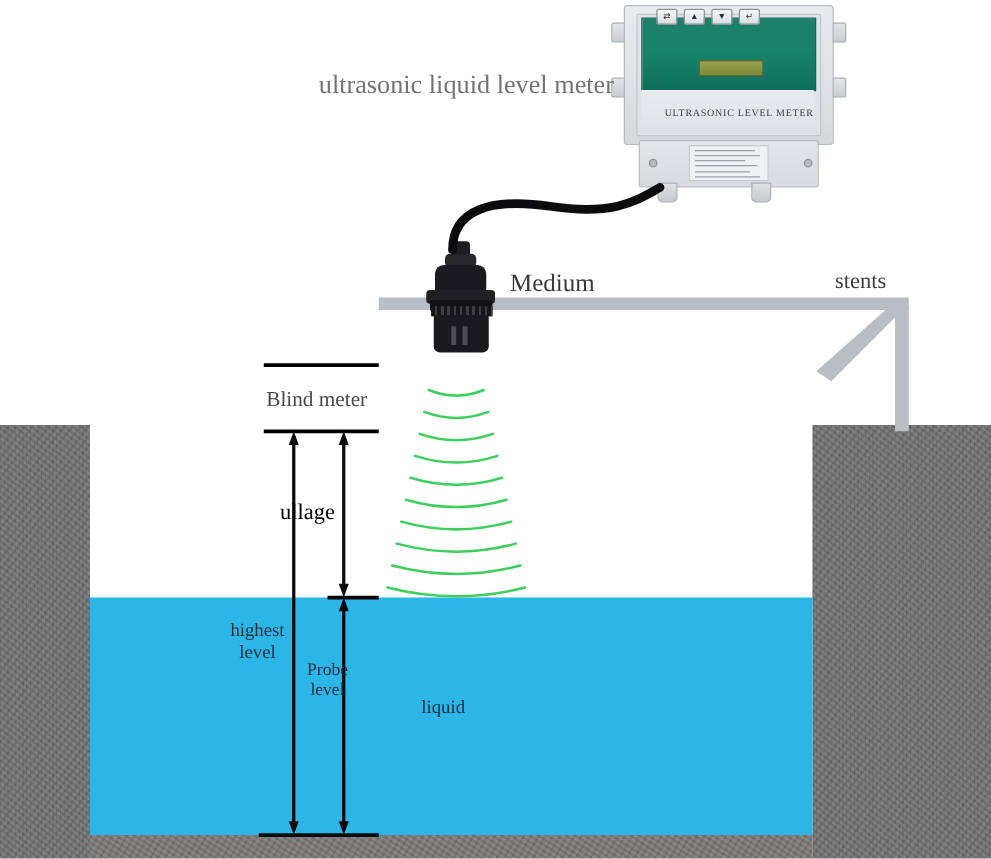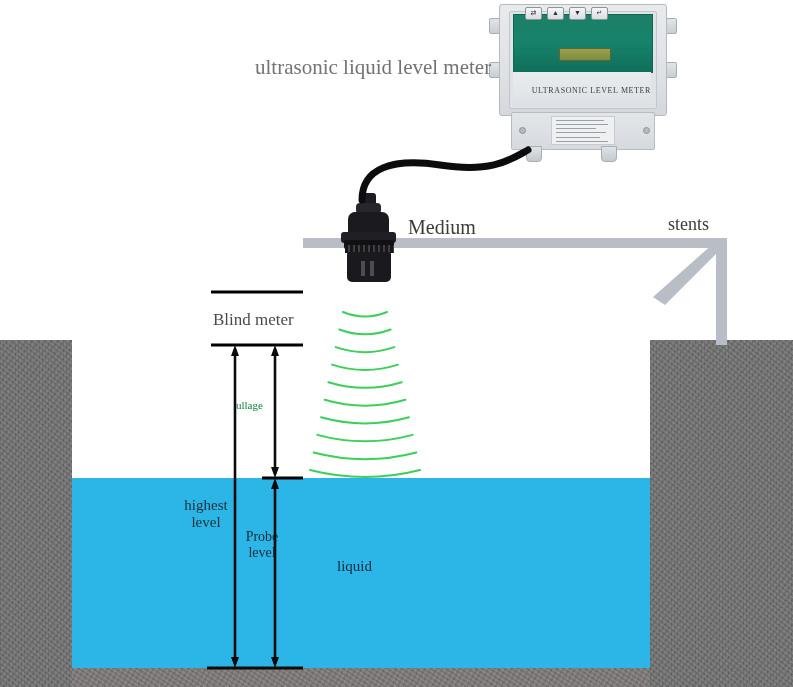--- a/index.html
+++ b/index.html
@@ -44,24 +44,24 @@
     font-size: 18px;
     color: #3d3d3d;
   }
   #label-blind-area {
     left: 213px;
     top: 310px;
     font-size: 17px;
     color: #4a4a4a;
   }
   #label-ullage {
-    left: 236px;
+    left: 224px;
     top: 399px;
-    font-size: 11px;
-    color: #15803d;
+    font-size: 18px;
+    color: #000000;
   }
   #label-highest-level {
     left: 173px;
     top: 497px;
     font-size: 15px;
     color: #20303a;
     text-align: center;
     width: 66px;
   }
   #label-medium-level {

